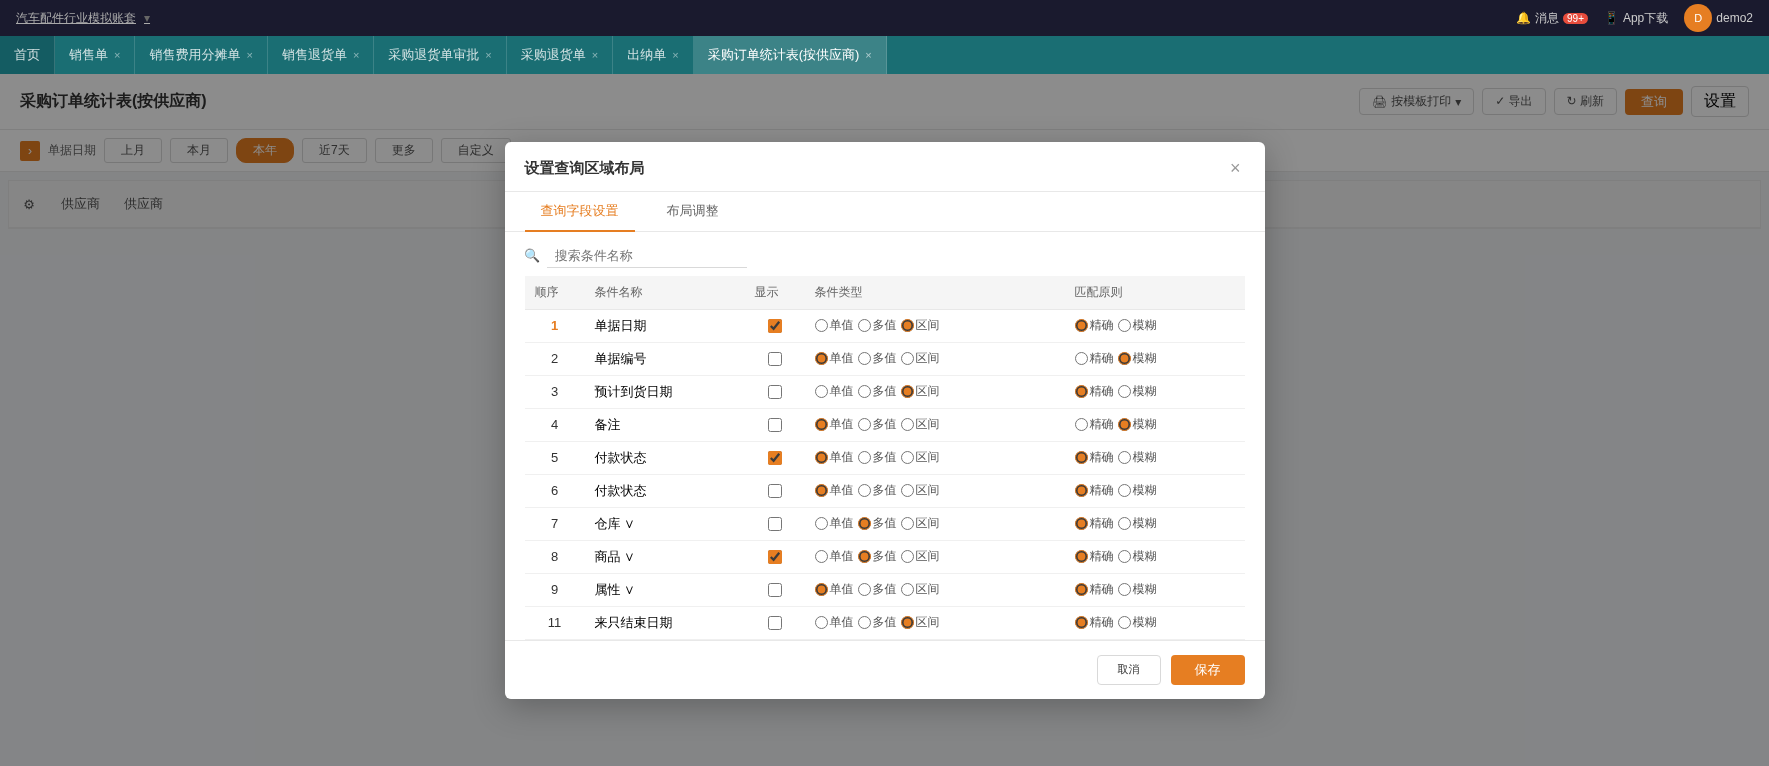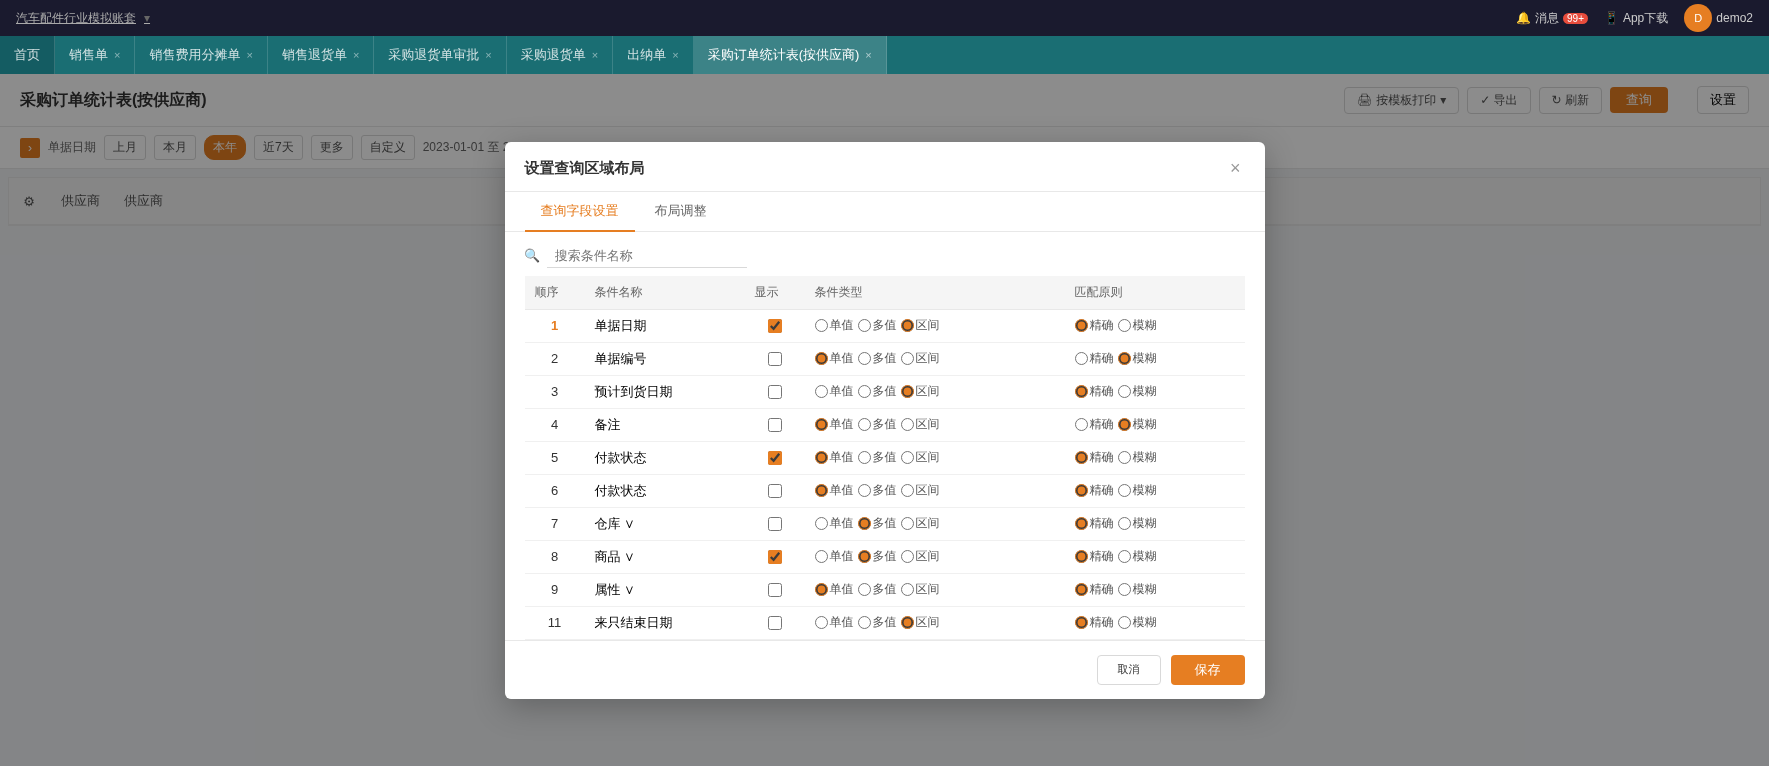--- a/index.html
+++ b/index.html
@@ -61,34 +61,34 @@
       align-items: center;
       justify-content: space-between;
       border-bottom: 1px solid #e8e8e8;
     }
     .page-title { font-size: 16px; font-weight: 600; color: #333; }
     .page-actions { display: flex; align-items: center; gap: 8px; }
     .btn-print { border: 1px solid #d9d9d9; background: white; padding: 4px 12px; border-radius: 4px; cursor: pointer; font-size: 12px; color: #555; display: flex; align-items: center; gap: 4px; }
     .btn-export { border: 1px solid #d9d9d9; background: white; padding: 4px 12px; border-radius: 4px; cursor: pointer; font-size: 12px; color: #555; }
     .btn-refresh { border: 1px solid #d9d9d9; background: white; padding: 4px 12px; border-radius: 4px; cursor: pointer; font-size: 12px; color: #555; }
     .btn-query { background: #e67e22; color: white; border: none; padding: 4px 16px; border-radius: 4px; cursor: pointer; font-size: 13px; }
-    .btn-settings { border: 1px solid #d9d9d9; background: white; padding: 4px 12px; border-radius: 4px; cursor: pointer; font-size: 13px; margin-left: 21px; }
+    .btn-settings { border: 1px solid #d9d9d9; background: white; padding: 4px 12px; border-radius: 4px; cursor: pointer; font-size: 16px; }
 
     
     .filter-bar {
       background: white;
       padding: 8px 20px;
       display: flex;
       align-items: center;
       gap: 8px;
       border-bottom: 1px solid #e8e8e8;
     }
     .toggle-btn { background: #e67e22; color: white; border: none; width: 20px; height: 20px; border-radius: 2px; cursor: pointer; font-size: 12px; }
     .date-label { font-size: 12px; color: #666; }
-    .date-btn { padding: 3px 8px; border: 1px solid #d9d9d9; border-radius: 3px; cursor: pointer; font-size: 12px; background: white; color: #555; }
+    .date-btn { padding: 3px 16px; border: 1px solid #d9d9d9; border-radius: 3px; cursor: pointer; font-size: 12px; background: white; color: #555; }
     .date-btn.active { background: #e67e22; color: white; border-color: #e67e22; border-radius: 10px; }
     .date-range { font-size: 12px; color: #666; }
 
     
     .table-area {
       background: white;
       margin: 8px;
       border: 1px solid #e8e8e8;
     }
     .table-header-row {
@@ -129,21 +129,21 @@
       justify-content: space-between;
     }
     .modal-title { font-size: 15px; font-weight: 600; color: #333; }
     .modal-close { background: none; border: none; font-size: 18px; color: #999; cursor: pointer; padding: 0 4px; }
 
     
     .modal-tabs {
       display: flex;
       padding: 0 20px;
       border-bottom: 1px solid #e8e8e8;
-      gap: 4px;
+      gap: 16px;
     }
     .modal-tab {
       padding: 10px 16px;
       font-size: 13px;
       color: #666;
       cursor: pointer;
       border-bottom: 2px solid transparent;
       margin-bottom: -1px;
     }
     .modal-tab.active { color: #e67e22; border-bottom-color: #e67e22; font-weight: 500; }

